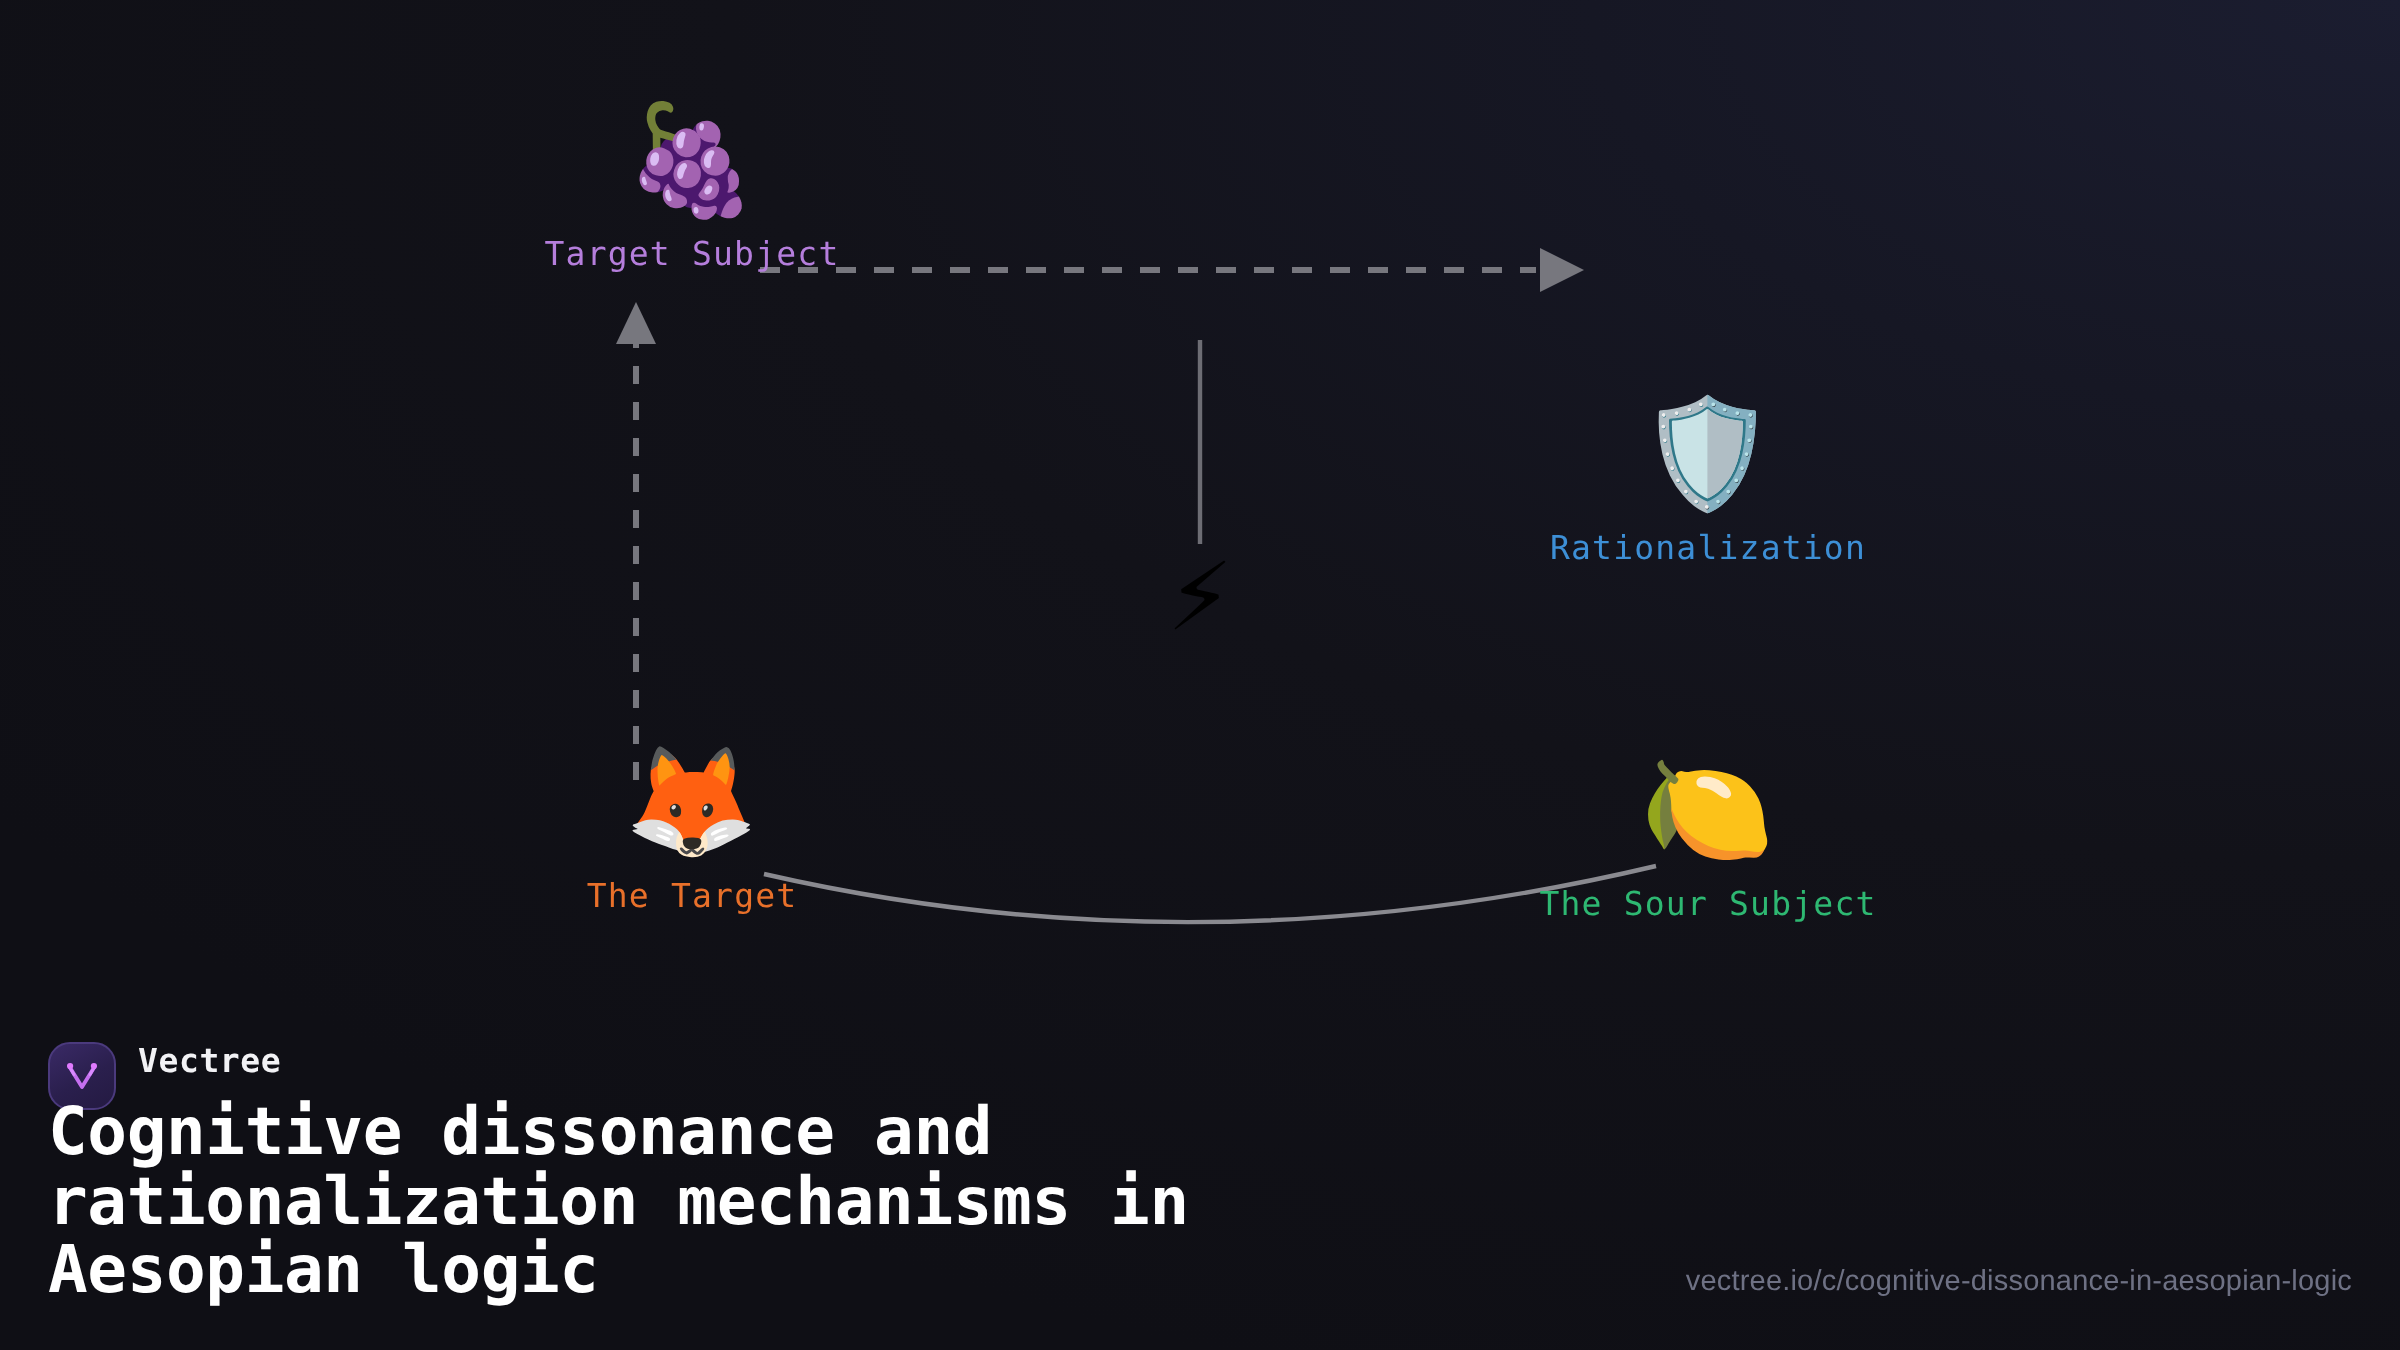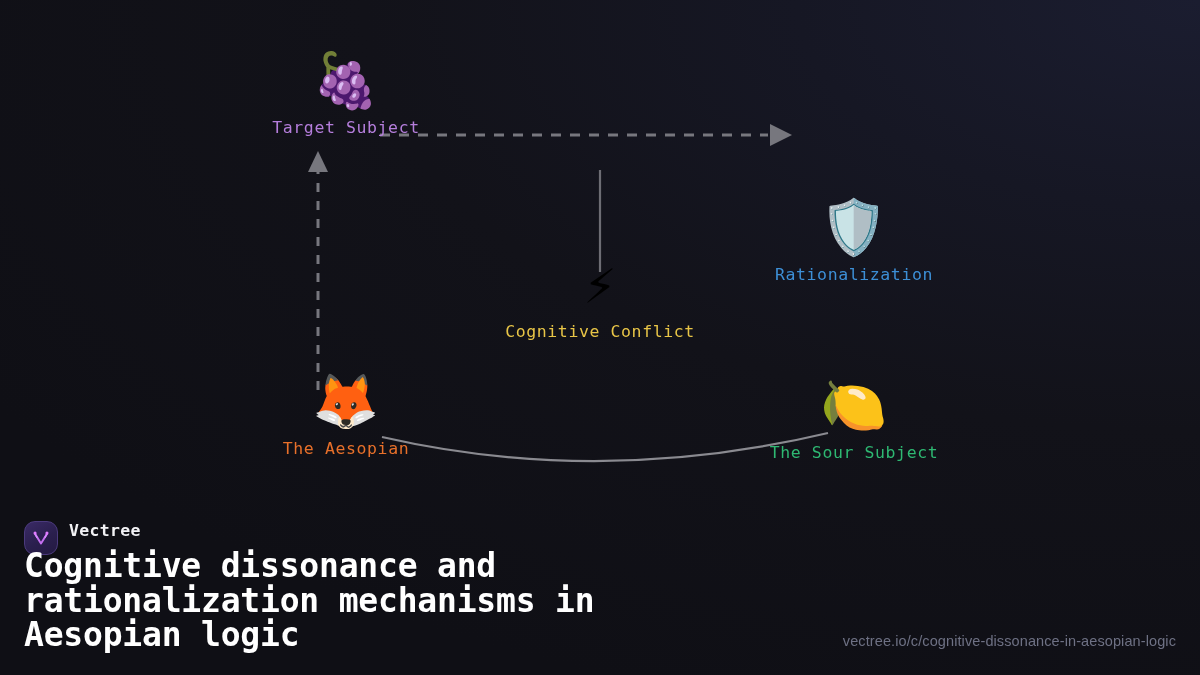--- a/index.html
+++ b/index.html
@@ -140,26 +140,25 @@
     <div class="node-label" style="color:#b57edc;">Target Subject</div>
   </div>
 
   <div class="node" style="left:854px; top:240px;">
     <div class="node-icon">🛡️</div>
     <div class="node-label" style="color:#3d8fd6;text-align:center;">Rationalization</div>
   </div>
 
   <div class="node" style="left:600px; top:297px;">
     <div class="node-icon">⚡</div>
-    <div class="node-label" style="color:#e8c547;">Cognitive Conflict</div>
   </div>
 
   <div class="node" style="left:346px; top:414px;">
     <div class="node-icon">🦊</div>
-    <div class="node-label" style="color:#e8702a;">The Aesopian</div>
+    <div class="node-label" style="color:#e8702a;">The Target</div>
   </div>
 
   <div class="node" style="left:854px; top:418px;">
     <div class="node-icon">🍋</div>
     <div class="node-label" style="color:#2eb872;">The Sour Subject</div>
   </div>
 
   <div id="footer">
 
     <div id="brand-row">

